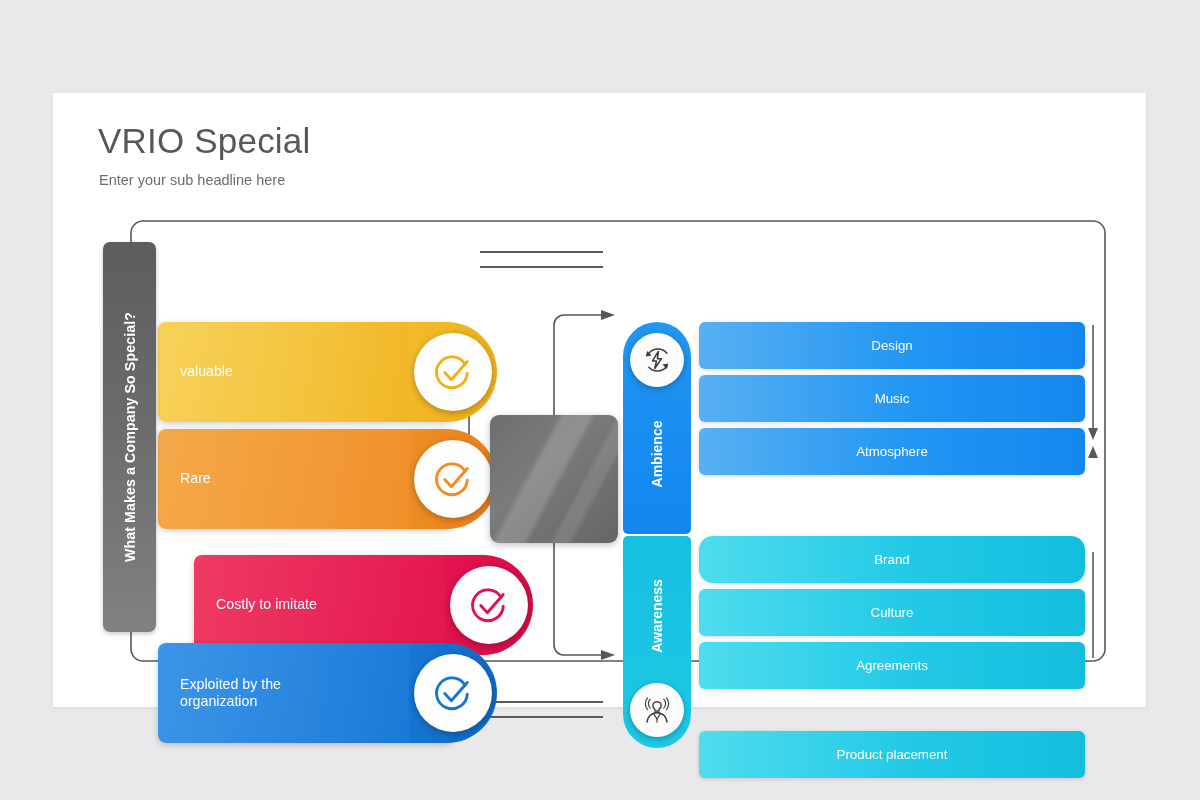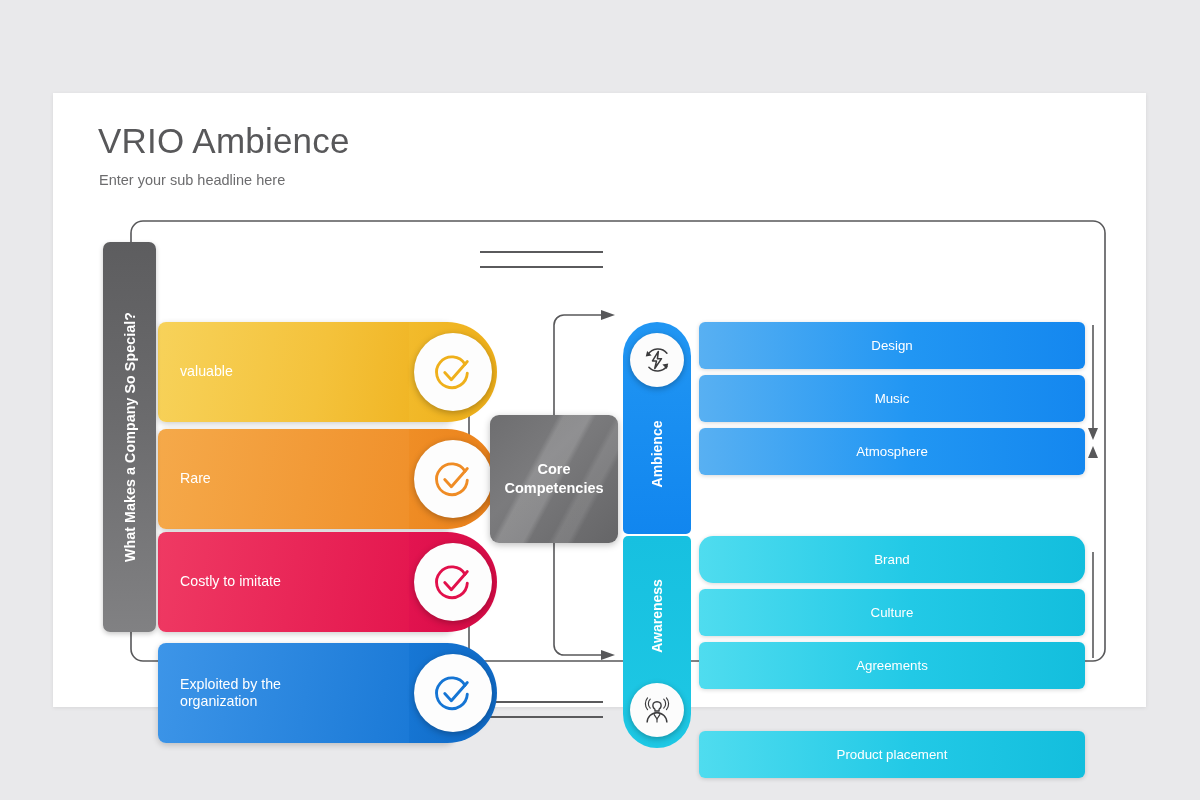--- a/index.html
+++ b/index.html
@@ -72,21 +72,21 @@
     box-shadow:0 2px 7px rgba(0,0,0,.28);
     display:flex;align-items:center;justify-content:center;
   }
   .vrio-row .badge svg{width:44px;height:44px;display:block;}
 
   .r0{top:229px;background:linear-gradient(100deg,#f7d25a 0%,#f4c23b 55%,#efb01b 100%);}
   .r0 .pillcap{background:linear-gradient(100deg,#f2bb2c 0%,#eeae18 100%);}
   .r1{top:336px;background:linear-gradient(100deg,#f3a košer 0%,#ef8f2e 100%);}
   .r1{background:linear-gradient(100deg,#f5a94a 0%,#ef8c25 100%);}
   .r1 .pillcap{background:linear-gradient(100deg,#ef8e26 0%,#ea801a 100%);}
-  .r2{top:439px;background:linear-gradient(100deg,#ef3a63 0%,#e2104b 100%);}
+  .r2{top:462px;background:linear-gradient(100deg,#ef3a63 0%,#e2104b 100%);margin-left:36px;}
   .r2 .pillcap{background:linear-gradient(100deg,#e31450 0%,#d60a45 100%);}
   .r3{top:550px;background:linear-gradient(100deg,#3d95e8 0%,#1575d4 100%);}
   .r3 .pillcap{background:linear-gradient(100deg,#1777d5 0%,#0e68c4 100%);}
 
   
   .core{
     position:absolute;left:437px;top:322px;width:128px;height:128px;
     border-radius:9px;
     background:linear-gradient(135deg,#6e6e70 0%,#7b7b7d 40%,#656567 100%);
     box-shadow:0 2px 7px rgba(0,0,0,.25);
@@ -158,21 +158,21 @@
   
   .wires path,.wires line{fill:none;stroke:#58585a;stroke-width:1.6;}
   .wires .head{fill:#58585a;stroke:none;}
 </style>
 </head>
 <body>
 
 <div class="stage">
   <div class="slide">
 
-    <div class="title">VRIO Ambience</div>
+    <div class="title">VRIO Special</div>
     <div class="subtitle">Enter your sub headline here</div>
 
     <div class="diagram">
 
       <svg class="wires" viewBox="0 0 1093 614">
 
         <path d="M 90 128 H 1040 a 12 12 0 0 1 12 12 V 556 a 12 12 0 0 1 -12 12 H 90 a 12 12 0 0 1 -12 -12 V 140 a 12 12 0 0 1 12 -12 Z"></path>
 
         <line x1="1040" y1="232" x2="1040" y2="341"></line>
         <polygon class="head" points="1040,347 1035,335 1045,335"></polygon>
@@ -241,24 +241,20 @@
         <div class="badge">
           <svg viewBox="0 0 40 40">
               <path d="M31 13 A14 14 0 1 0 33 21" fill="none" stroke="#1575d4" stroke-width="2.6" stroke-linecap="round"></path>
               <path d="M12.5 20.5 L18.5 27 L33 10.5" fill="none" stroke="#1575d4" stroke-width="2.6" stroke-linecap="round" stroke-linejoin="round"></path>
             </svg>
         </div>
       </div>
 
       <div class="core">
         <div class="gloss"></div>
-        <div class="ctxt">
-          <span>Core</span><br>
-          <span>Competencies</span>
-        </div>
       </div>
 
       <div class="catbar cat-amb">
         <div class="cicon">
           <svg viewBox="0 0 40 40">
             <path d="M10 14 A13 13 0 0 1 31 12.5" fill="none" stroke="#3b3b3d" stroke-width="1.7" stroke-linecap="round"></path>
             <path d="M31 27 A13 13 0 0 1 11 28" fill="none" stroke="#3b3b3d" stroke-width="1.7" stroke-linecap="round"></path>
             <polygon points="9,10 14,15 7.5,16" fill="#3b3b3d"></polygon>
             <polygon points="31,30 26,25 32.5,24" fill="#3b3b3d"></polygon>
             <path d="M21.5 10.5 L15 21 L19.5 21 L17.5 29.5 L25 18.5 L20.5 18.5 Z" fill="none" stroke="#3b3b3d" stroke-width="1.7" stroke-linejoin="round"></path>

